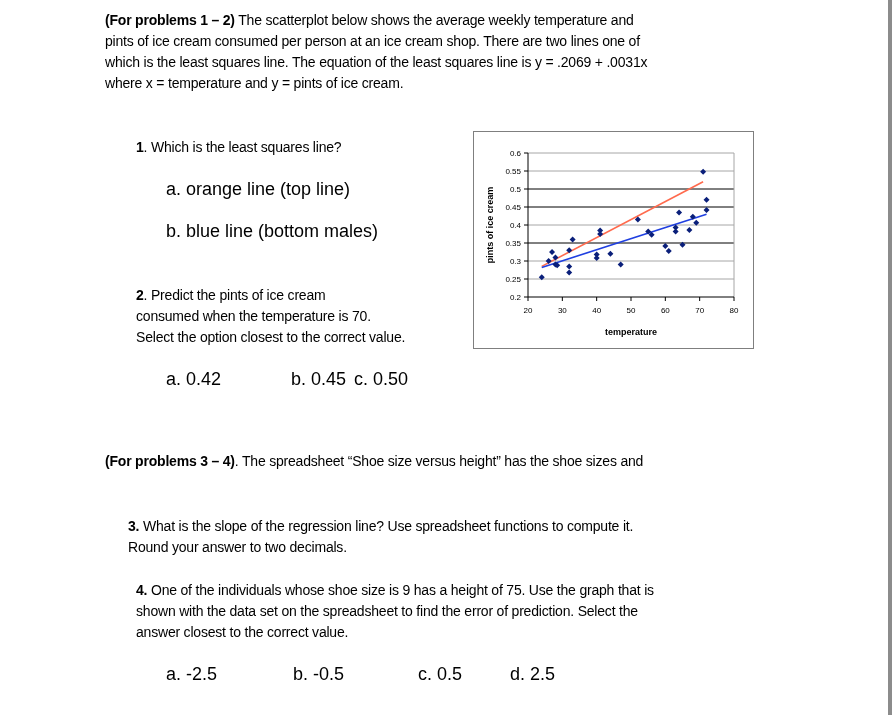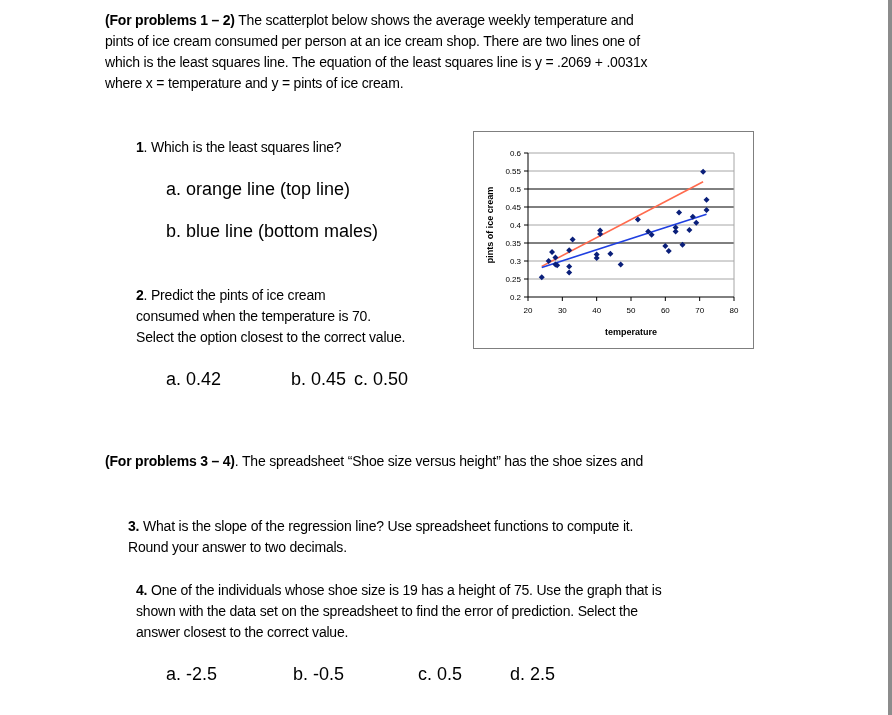--- a/index.html
+++ b/index.html
@@ -140,20 +140,20 @@
 <div class="txt intro2">
   <div><b>(For problems 3 – 4)</b><span>. The spreadsheet “Shoe size versus height” has the shoe sizes and</span></div>
 </div>
 
 <div class="txt q3">
   <div><b>3.</b><span> What is the slope of the regression line? Use spreadsheet functions to compute it.</span></div>
   <div>Round your answer to two decimals.</div>
 </div>
 
 <div class="txt q4">
-  <div><b>4.</b><span> One of the individuals whose shoe size is 19 has a height of 75. Use the graph that is</span></div>
+  <div><b>4.</b><span> One of the individuals whose shoe size is 9 has a height of 75. Use the graph that is</span></div>
   <div>shown with the data set on the spreadsheet to find the error of prediction. Select the</div>
   <div>answer closest to the correct value.</div>
 </div>
 <div class="opt" style="left:166px; top:664px;">a. -2.5</div>
 <div class="opt" style="left:293px; top:664px;">b. -0.5</div>
 <div class="opt" style="left:418px; top:664px;">c. 0.5</div>
 <div class="opt" style="left:510px; top:664px;">d. 2.5</div>
 
 </body></html>

